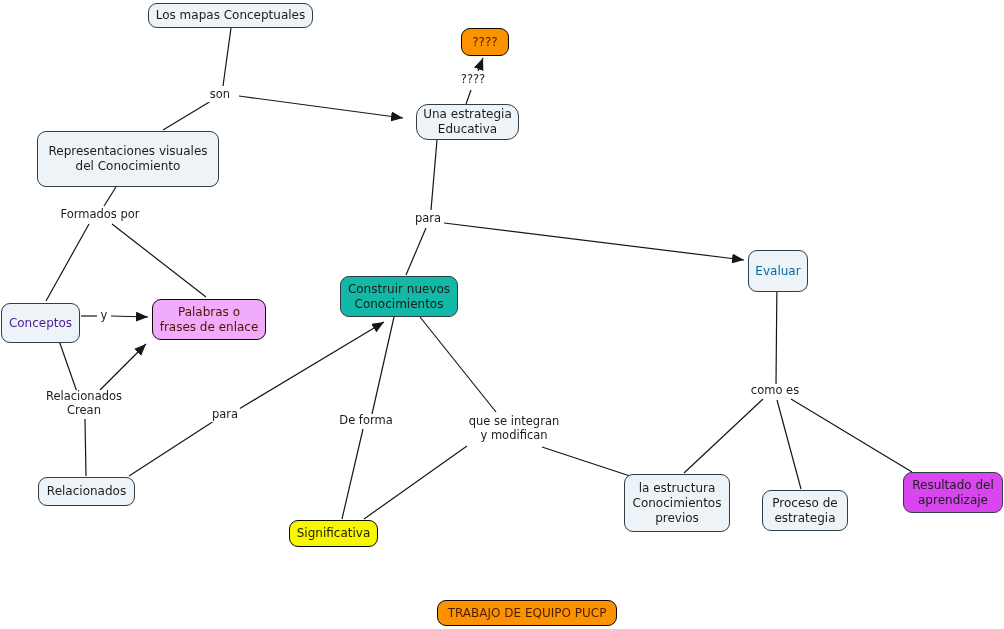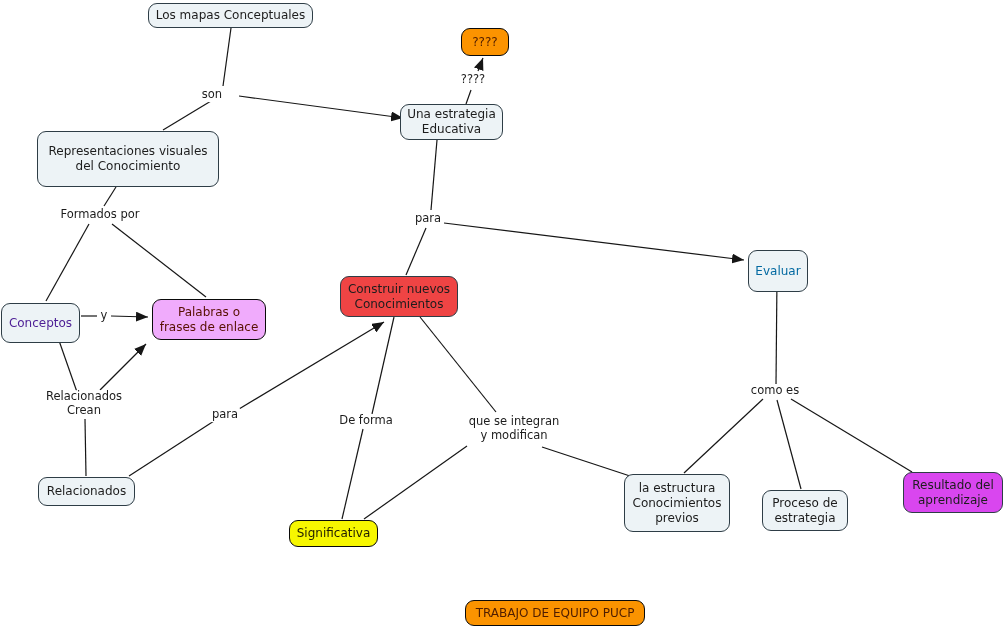--- a/index.html
+++ b/index.html
@@ -63,41 +63,41 @@
         <line x1="542" y1="447" x2="630" y2="476" stroke="#161616" stroke-width="1.2" class="edge"></line>
         <line x1="777" y1="276" x2="776" y2="384" stroke="#161616" stroke-width="1.2" class="edge"></line>
         <line x1="763" y1="399" x2="684" y2="473" stroke="#161616" stroke-width="1.2" class="edge"></line>
         <line x1="777" y1="400" x2="801" y2="489" stroke="#161616" stroke-width="1.2" class="edge"></line>
         <line x1="791" y1="399" x2="912" y2="472" stroke="#161616" stroke-width="1.2" class="edge"></line>
       </g>
   </svg>
   <div id="node-layer">
       <div class="node" style="left: 148px; top: 3px; width: 165px; height: 25px; background: rgb(237, 243, 246); border-color: rgb(46, 61, 70); color: rgb(29, 29, 29);">Los mapas Conceptuales</div>
       <div class="node" style="left: 461px; top: 28px; width: 48px; height: 28px; background: rgb(251, 147, 0); border-color: rgb(10, 10, 10); color: rgb(79, 29, 0);">????</div>
-      <div class="node" style="left: 400px; top: 104px; width: 103px; height: 36px; background: rgb(237, 243, 246); border-color: rgb(46, 61, 70); color: rgb(29, 29, 29);">Una estrategia
+      <div class="node" style="left: 416px; top: 104px; width: 103px; height: 36px; background: rgb(237, 243, 246); border-color: rgb(46, 61, 70); color: rgb(29, 29, 29); border-radius: 12px;">Una estrategia
 Educativa</div>
       <div class="node" style="left: 22px; top: 131px; width: 182px; height: 56px; background: rgb(237, 243, 246); border-color: rgb(46, 61, 70); color: rgb(29, 29, 29); margin-left: 15px;">Representaciones visuales
 del Conocimiento</div>
       <div class="node" style="left: 1px; top: 303px; width: 79px; height: 40px; background: rgb(237, 243, 246); border-color: rgb(46, 61, 70); color: #4c1d95;">Conceptos</div>
       <div class="node" style="left: 152px; top: 299px; width: 114px; height: 41px; background: #f0abfc; border-color: rgb(10, 10, 10); color: rgb(87, 16, 0);">Palabras o
 frases de enlace</div>
       <div class="node" style="left: 38px; top: 477px; width: 97px; height: 29px; background: rgb(237, 243, 246); border-color: rgb(46, 61, 70); color: rgb(29, 29, 29);">Relacionados</div>
-      <div class="node" style="left: 340px; top: 276px; width: 118px; height: 41px; background: #ef4444; border-color: rgb(46, 61, 70); color: rgb(29, 29, 29);">Construir nuevos
+      <div class="node" style="left: 340px; top: 276px; width: 118px; height: 41px; background: #14b8a6; border-color: rgb(46, 61, 70); color: rgb(29, 29, 29);">Construir nuevos
 Conocimientos</div>
       <div class="node" style="left: 748px; top: 250px; width: 60px; height: 42px; background: rgb(237, 243, 246); border-color: rgb(46, 61, 70); color: #0369a1;">Evaluar</div>
       <div class="node" style="left: 289px; top: 520px; width: 89px; height: 27px; background: rgb(247, 247, 0); border-color: rgb(10, 10, 10); color: rgb(32, 29, 0);">Significativa</div>
       <div class="node" style="left: 624px; top: 474px; width: 106px; height: 58px; background: rgb(237, 243, 246); border-color: rgb(46, 61, 70); color: rgb(29, 29, 29);">la estructura
 Conocimientos
 previos</div>
       <div class="node" style="left: 762px; top: 490px; width: 86px; height: 41px; background: rgb(237, 243, 246); border-color: rgb(46, 61, 70); color: rgb(29, 29, 29);">Proceso de
 estrategia</div>
       <div class="node" style="left: 903px; top: 472px; width: 100px; height: 41px; background: #d946ef; border-color: rgb(46, 61, 70); color: rgb(29, 29, 29);">Resultado del
 aprendizaje</div>
-      <div class="node" style="left: 437px; top: 600px; width: 180px; height: 26px; background: rgb(251, 147, 0); border-color: rgb(10, 10, 10); color: rgb(79, 29, 0); margin-left: 28px;">TRABAJO DE EQUIPO PUCP</div>
-      <div class="link-label" style="left: 212px; top: 95px;">son</div>
+      <div class="node" style="left: 437px; top: 600px; width: 180px; height: 26px; background: rgb(251, 147, 0); border-color: rgb(10, 10, 10); color: rgb(79, 29, 0);">TRABAJO DE EQUIPO PUCP</div>
+      <div class="link-label" style="left: 220px; top: 95px;">son</div>
       <div class="link-label" style="left: 473px; top: 80px;">????</div>
       <div class="link-label" style="left: 100px; top: 215px;">Formados por</div>
       <div class="link-label" style="left: 428px; top: 219px;">para</div>
       <div class="link-label" style="left: 104px; top: 316px;">y</div>
       <div class="link-label" style="left: 84px; top: 404px;">Relacionados
 Crean</div>
       <div class="link-label" style="left: 225px; top: 415px;">para</div>
       <div class="link-label" style="left: 366px; top: 421px;">De forma</div>
       <div class="link-label" style="left: 514px; top: 429px;">que se integran
 y modifican</div>

